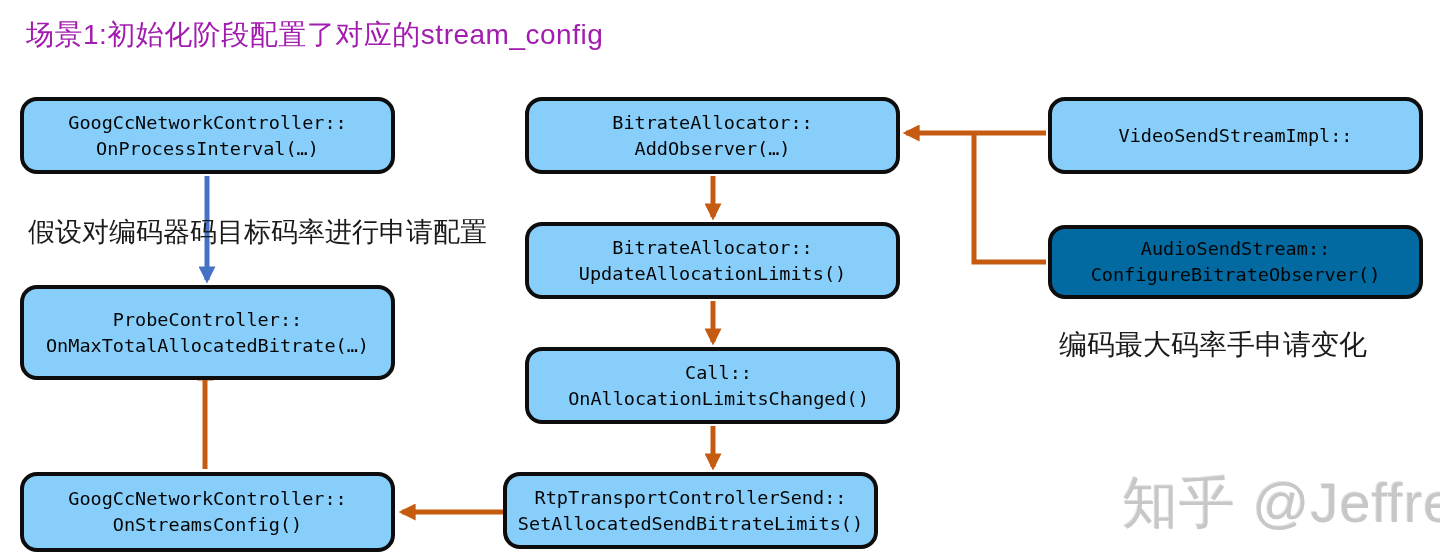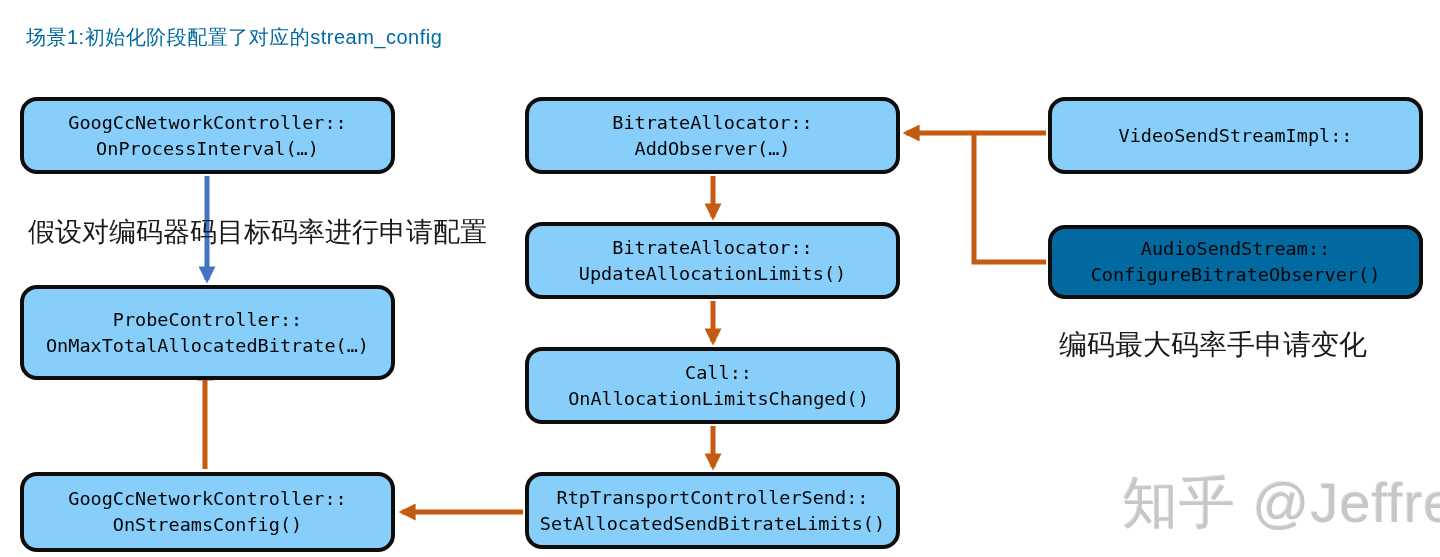--- a/index.html
+++ b/index.html
@@ -11,23 +11,23 @@
   #canvas {
     position: relative;
     width: 1440px;
     height: 557px;
     background: #ffffff;
     overflow: hidden;
   }
   .page-title {
     position: absolute;
     left: 26px;
-    top: 24px;
-    font-size: 20px;
-    color: #0369a1;
+    top: 16px;
+    font-size: 28px;
+    color: #a21caf;
     letter-spacing: 0.5px;
     white-space: nowrap;
   }
   #edges-layer {
     position: absolute;
     left: 0;
     top: 0;
     width: 1440px;
     height: 557px;
     pointer-events: none;
@@ -120,21 +120,21 @@
         <div>AddObserver(…)</div>
       </div>
       <div class="node" style="left: 525px; top: 222px; width: 375px; height: 77px; background: rgb(135, 206, 250); border-color: rgb(13, 13, 13);">
         <div>BitrateAllocator::</div>
         <div>UpdateAllocationLimits()</div>
       </div>
       <div class="node" style="left: 525px; top: 347px; width: 375px; height: 77px; background: rgb(135, 206, 250); border-color: rgb(13, 13, 13); padding-left: 12px;">
         <div>Call::</div>
         <div>OnAllocationLimitsChanged()</div>
       </div>
-      <div class="node" style="left: 525px; top: 472px; width: 375px; height: 77px; background: rgb(135, 206, 250); border-color: rgb(13, 13, 13);">
+      <div class="node" style="left: 503px; top: 472px; width: 375px; height: 77px; background: rgb(135, 206, 250); border-color: rgb(13, 13, 13);">
         <div>RtpTransportControllerSend::</div>
         <div>SetAllocatedSendBitrateLimits()</div>
       </div>
       <div class="node" style="left: 1048px; top: 97px; width: 375px; height: 77px; background: rgb(135, 206, 250); border-color: rgb(13, 13, 13);">
         <div>VideoSendStreamImpl::</div>
       </div>
       <div class="node" style="left: 1048px; top: 225px; width: 375px; height: 74px; background: #0369a1; border-color: rgb(13, 13, 13);">
         <div>AudioSendStream::</div>
         <div>ConfigureBitrateObserver()</div>
       </div>

